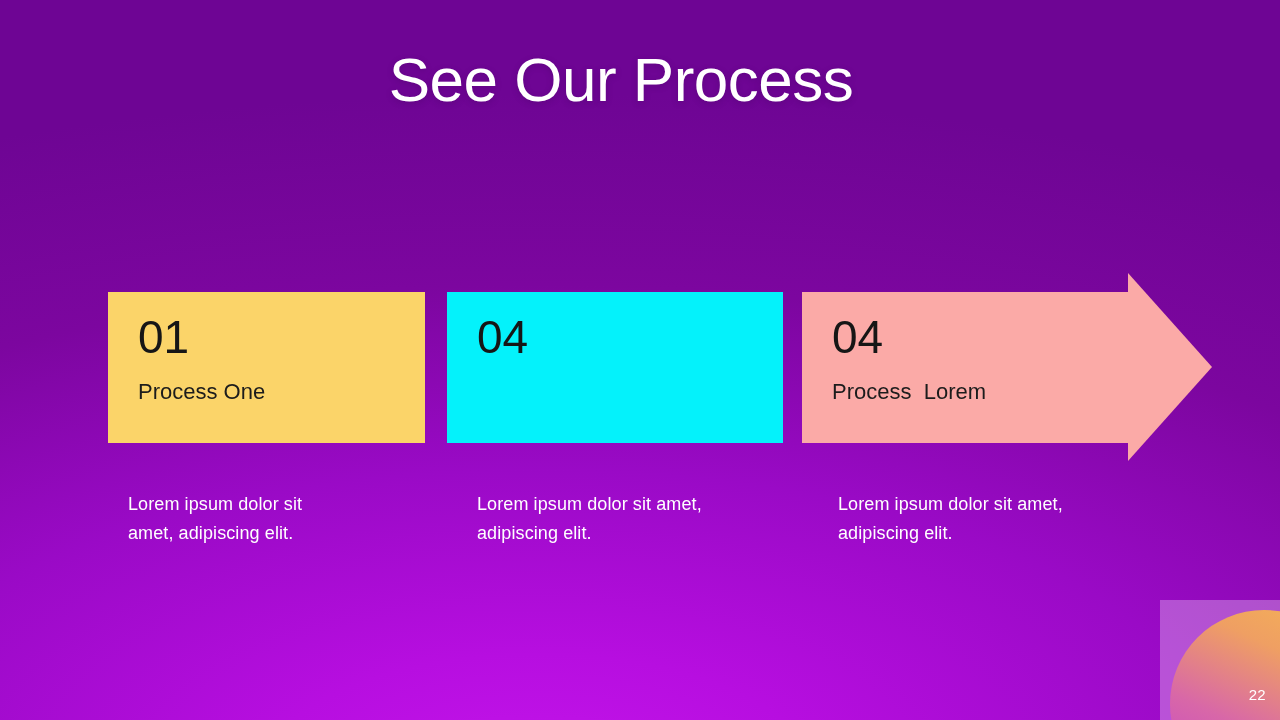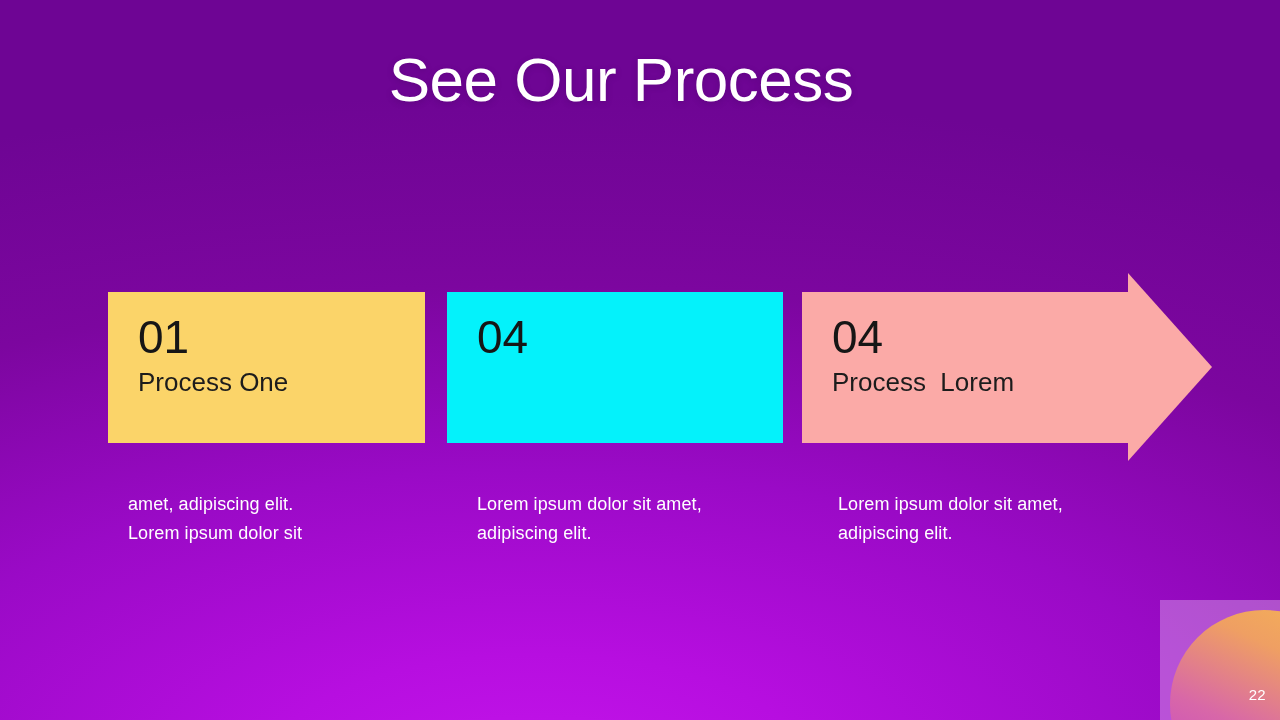--- a/index.html
+++ b/index.html
@@ -107,24 +107,24 @@
   }
   .card-num {
     color: #161616;
     font-size: 46px;
     line-height: 50px;
     font-weight: 400;
     letter-spacing: 0px;
   }
   .card-label {
     color: #1c1c1c;
-    font-size: 26px;
+    font-size: 22px;
     line-height: 26px;
     font-weight: 400;
-    margin-top: 7px;
+    margin-top: 17px;
     white-space: pre;
   }
 
   .card-1 { left: 108px;  width: 317px; background: #fbd469; }
   .card-2 { left: 447px;  width: 336px; background: #04f2fb; }
 
   
   .card-3 {
     left: 802px;
     width: 409px;
@@ -211,22 +211,22 @@
         <div class="card-num">04</div>
         <div class="card-label">Process  Lorem</div>
       </div>
     </div>
 
   </div>
 
   <div class="captions">
 
     <div class="caption caption-1">
+      <span class="cl">Lorem ipsum dolor sit</span>
       <span class="cl">amet, adipiscing elit.</span>
-      <span class="cl">Lorem ipsum dolor sit</span>
     </div>
 
     <div class="caption caption-2">
       <span class="cl">Lorem ipsum dolor sit amet,</span>
       <span class="cl">adipiscing elit.</span>
     </div>
 
     <div class="caption caption-3">
       <span class="cl">Lorem ipsum dolor sit amet,</span>
       <span class="cl">adipiscing elit.</span>

